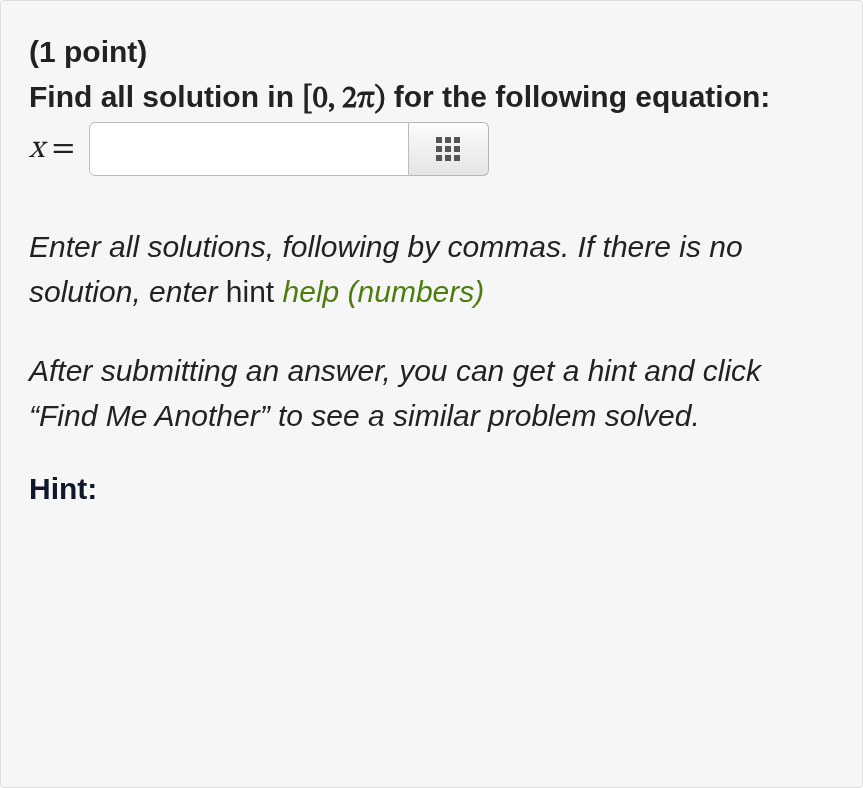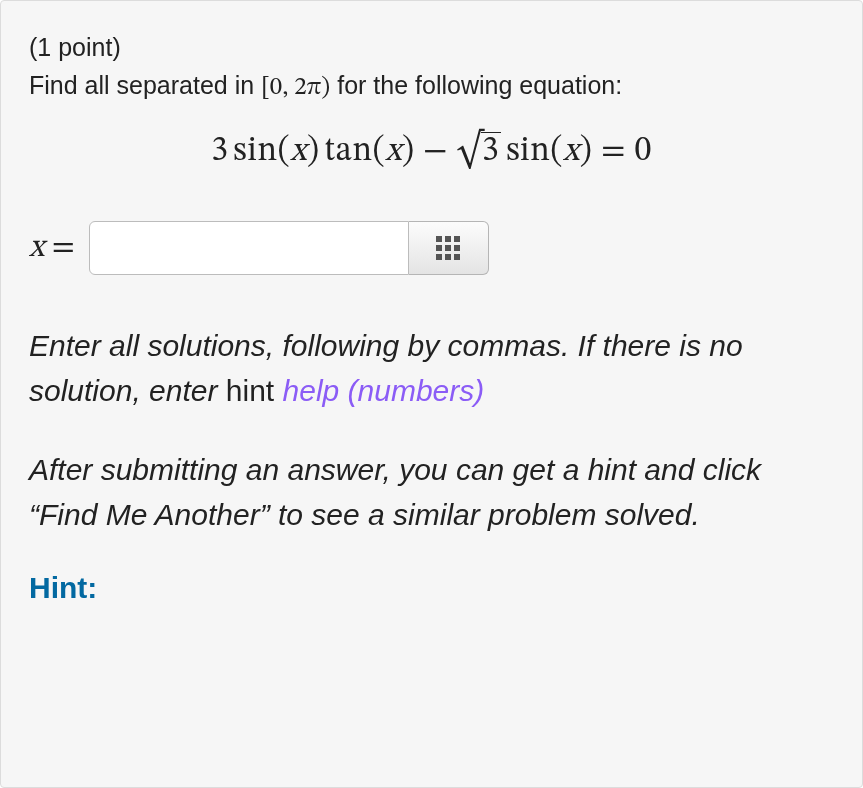--- a/index.html
+++ b/index.html
@@ -12,23 +12,23 @@
     box-sizing: border-box;
     width: 863px;
     min-height: 788px;
     background: #f6f6f6;
     border: 1px solid #dcdcdc;
     border-radius: 4px;
     padding: 28px 28px 0 28px;
     color: #222;
   }
   .prompt {
-    font-size: 25px;
+    font-size: 30px;
     line-height: 1.5;
-    font-weight: 400;
+    font-weight: 700;
   }
   .math-display {
     font-family: "Cambria Math", "STIX Two Math", "Latin Modern Math", "Times New Roman", serif;
     font-size: 34px;
     text-align: center;
     white-space: nowrap;
     margin: 24px 0 48px 0;
     letter-spacing: 0.5px;
   }
   .math-inline {
@@ -115,46 +115,43 @@
   .note {
     font-size: 30px;
     font-style: italic;
     line-height: 1.5;
     margin-bottom: 34px;
   }
   .note .nonitalic {
     font-style: normal;
   }
   .help-link {
-    color: #8b5cf6;
+    color: #4d7c0f;
     font-style: italic;
     cursor: pointer;
   }
   .hint-label {
     font-size: 30px;
     font-weight: 700;
-    color: #0369a1;
+    color: #0f172a;
     margin-top: 28px;
   }
 </style>
 </head>
 <body>
 
 <div class="panel">
 
   <div class="prompt">
     <span>(1 point)</span><br>
-    <span>Find all separated in </span>
+    <span>Find all solution in </span>
     <span class="math-inline interval">[0, 2π)</span>
     <span> for the following equation:</span>
   </div>
 
-  <div class="math-display">
-    <span>3</span> <span class="mop">sin</span>(<span class="mvar">x</span>) <span class="mop">tan</span>(<span class="mvar">x</span>)&nbsp;<span>−</span>&nbsp;<span class="sqrt"><span class="radic">√</span><span class="radicand">3</span></span> <span class="mop">sin</span>(<span class="mvar">x</span>)&nbsp;<span>=</span>&nbsp;<span>0</span>
-  </div>
 
   <div class="answer-row">
     <span class="answer-label">
       <span class="mvar">x</span>&nbsp;<span>=</span>
     </span>
     <span class="input-group">
       <input class="answer-input" type="text" value="" style="">
       <button class="kb-button" type="button">
         <span class="kb-icon">
           <span></span>

